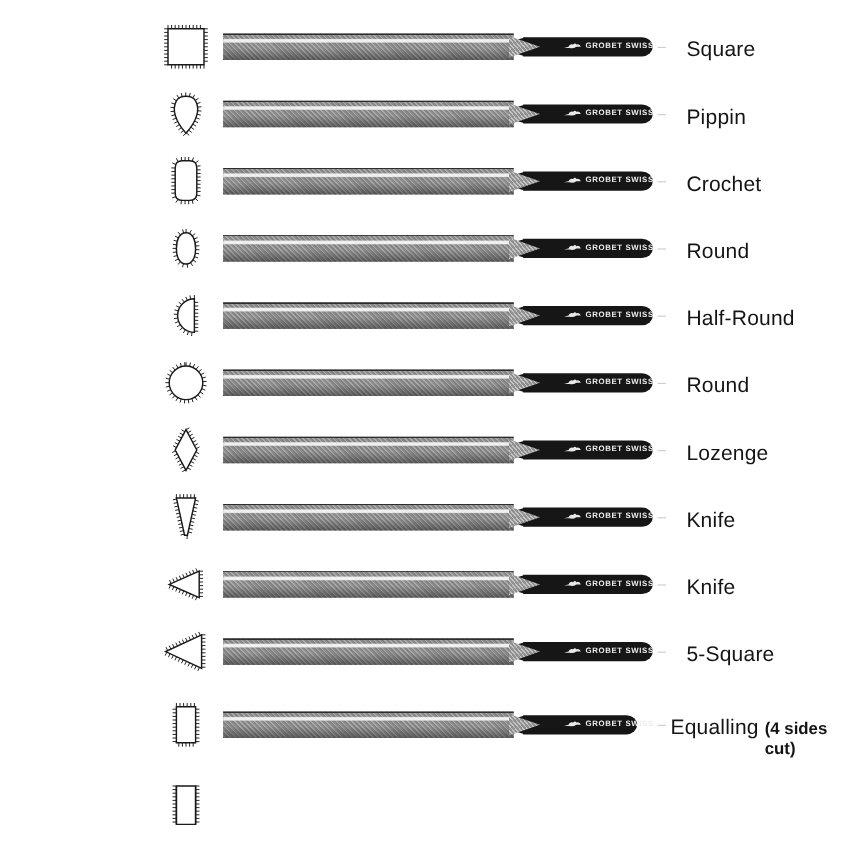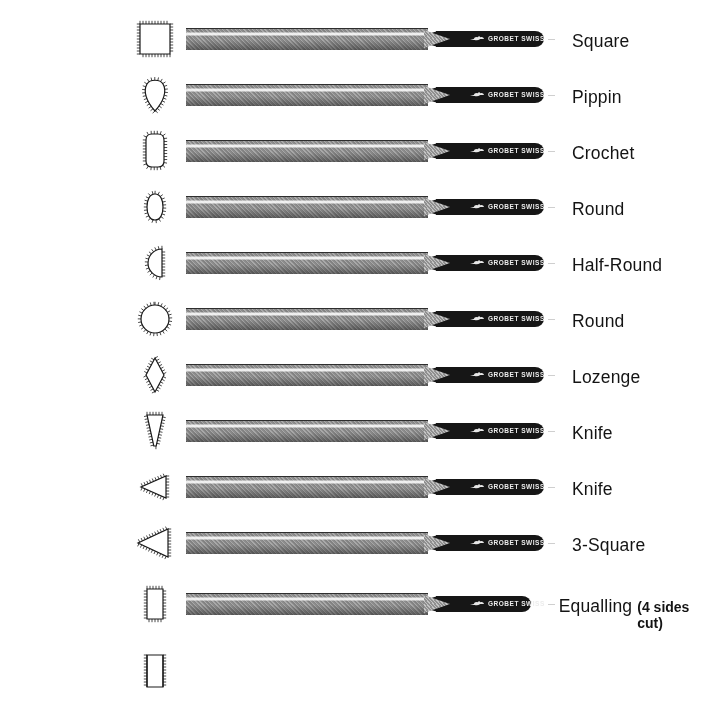--- a/index.html
+++ b/index.html
@@ -575,21 +575,21 @@
         <div class="handle-tip"></div>
         <div class="tang"></div>
         <div class="handle">
           <svg class="logo" viewBox="0 0 16 8">
               <path d="M0,5 L4,4 Q5,1 8,2 Q10,0 11,2 Q14,1 15,4 L11,4 Q8,6 5,5 Z" fill="#e8e8e8"></path>
             </svg>
           <span class="brand">GROBET SWISS</span>
         </div>
       </div>
       <div class="label-line">
-        <span class="label">3-Square</span>
+        <span class="label">5-Square</span>
       </div>
     </div>
   </div>
 
   <div class="row tall">
     <div class="icon-cell">
       <svg class="section" viewBox="-28 -28 56 56">
         <path d="M -8,-15 L 8,-15 L 8,15 L -8,15 Z"></path>
       <line x1="-8.00" y1="-15.00" x2="-8.00" y2="-18.20" stroke="#1a1a1a" stroke-width="0.8"></line>
           <line x1="-5.00" y1="-15.00" x2="-5.00" y2="-18.20" stroke="#1a1a1a" stroke-width="0.8"></line>

